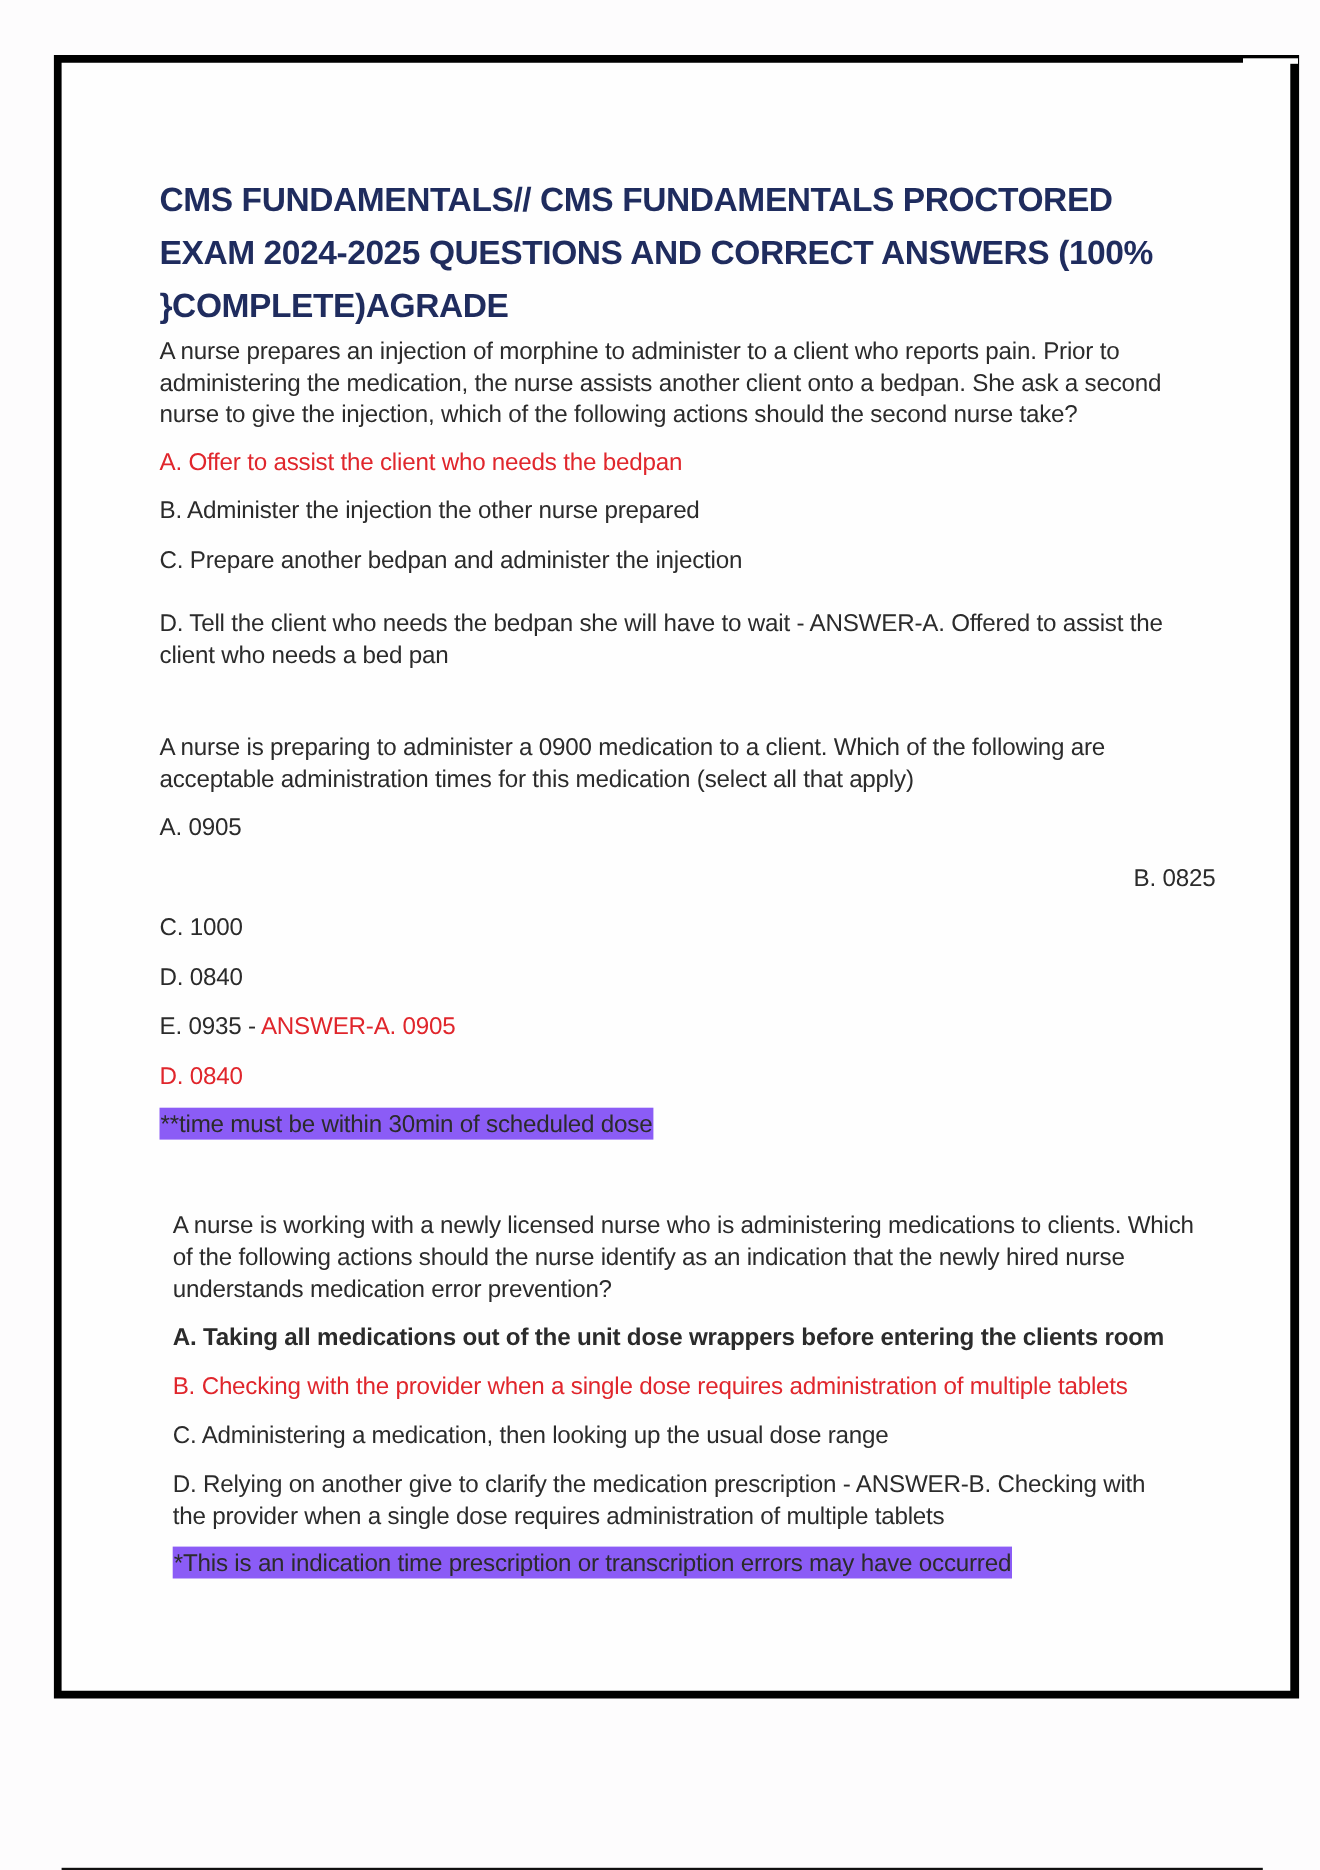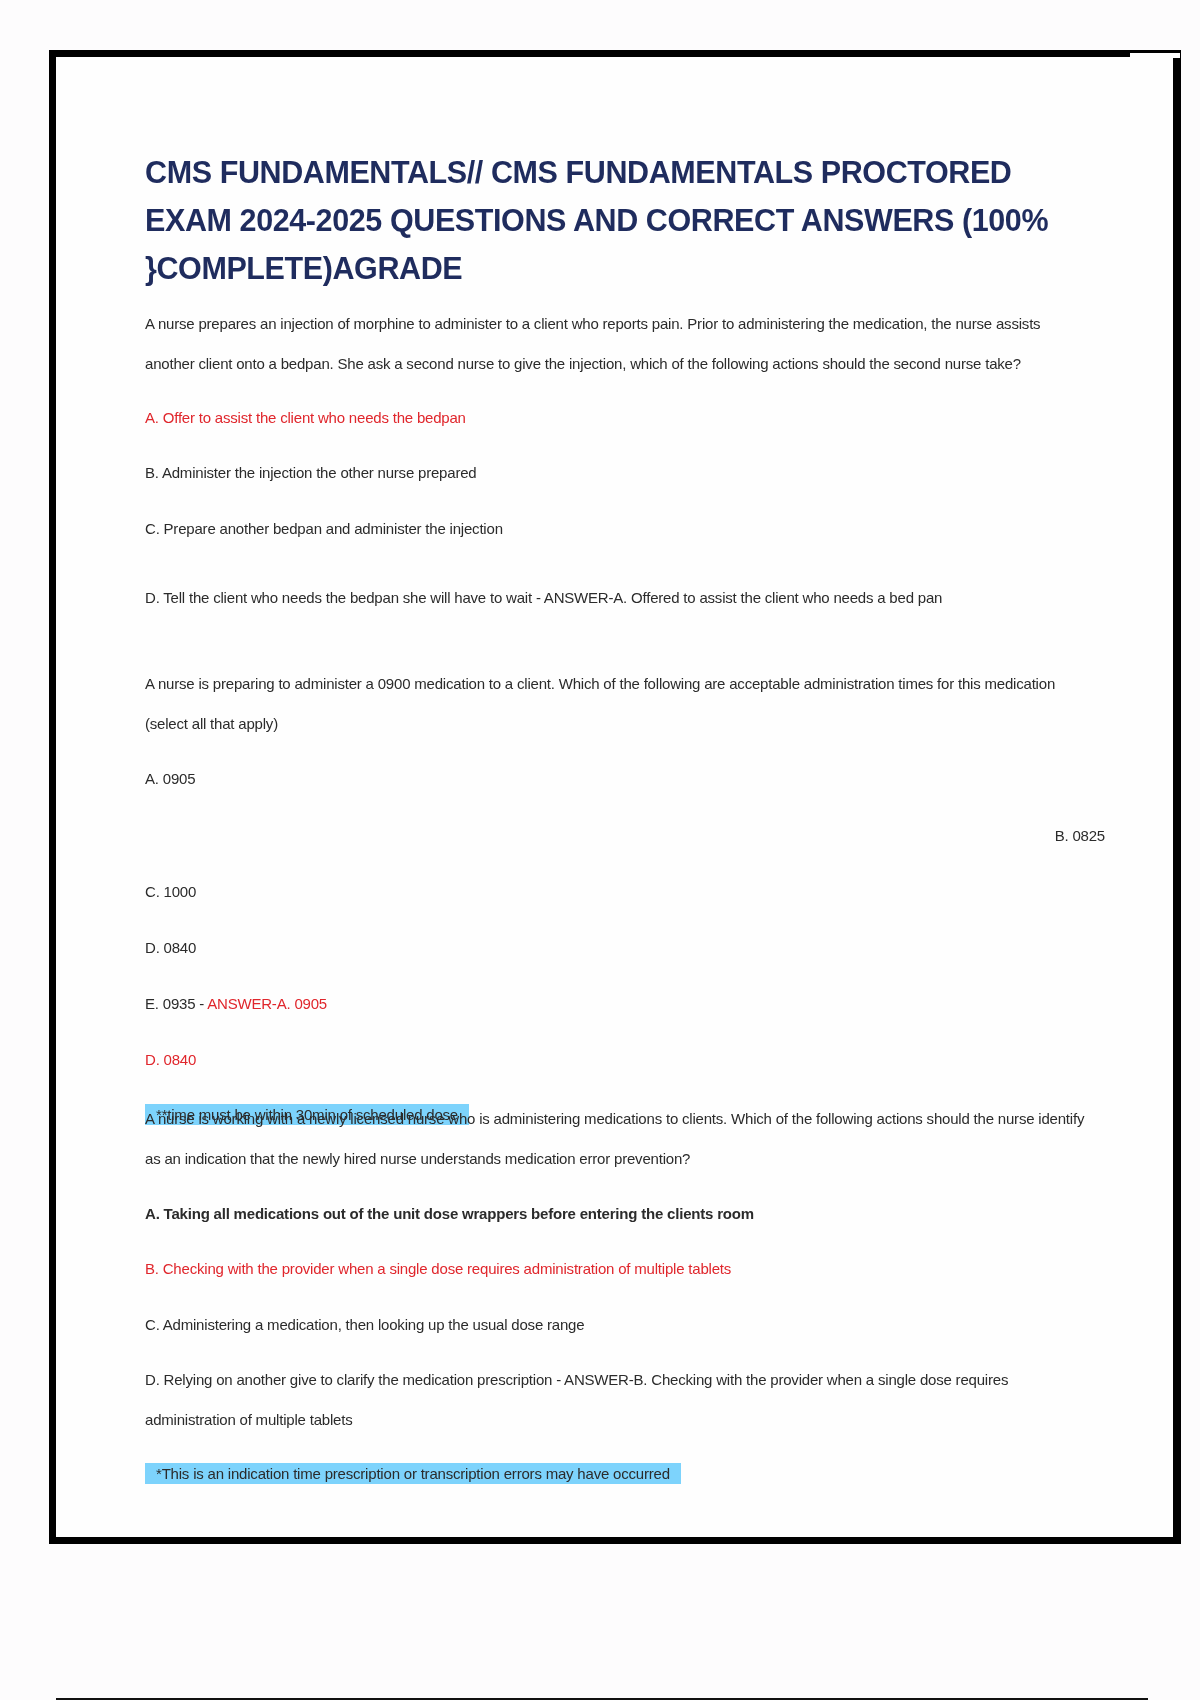--- a/index.html
+++ b/index.html
@@ -8,30 +8,30 @@
     font-family: "Liberation Sans", sans-serif; color: #2b2b2b; overflow: hidden;
   }
   .page-frame {
     position: absolute; left: 49px; top: 50px; width: 1132px; height: 1494px;
     border: 7px solid #000; border-right-width: 8px; box-sizing: border-box; background: #fefefe;
   }
   .top-rule-notch {
     position: absolute; left: 1130px; top: 53px; width: 50px; height: 5px; background:#fefefe;
   }
   .title {
-    position: absolute; left: 145px; top: 148px; width: 960px;
+    position: absolute; left: 145px; top: 158px; width: 960px;
     font-family: "Liberation Sans", sans-serif; font-weight: bold; font-size: 30.5px;
     line-height: 48px; color: #1f2c5e; letter-spacing: -0.4px; margin: 0;
   }
   .q-block { position: absolute; left: 145px; width: 960px; }
   .txt {
-    font-size: 15px; line-height: 40px; margin: 0; color: #2b2b2b; letter-spacing: -0.2px;
+    font-size: 22px; line-height: 29px; margin: 0; color: #2b2b2b; letter-spacing: -0.2px;
   }
   .red { color: #e0262c; }
-  .hl { background: #7dd3fc; color: #2b2b2b; padding: 2px 11px; }
+  .hl { background: #8b5cf6; color: #2b2b2b; padding: 2px 1px; }
   .bottom-rule {
     position: absolute; left: 56px; top: 1698px; width: 1092px; height: 2px; background: #111;
   }
 </style>
 </head>
 <body>
 
 <div class="page-frame"></div>
 <div class="top-rule-notch"></div>
 
@@ -51,21 +51,21 @@
   <p class="txt" style="margin-top:17px;text-align:right;">B. 0825</p>
   <p class="txt" style="margin-top:16px;">C. 1000</p>
   <p class="txt" style="margin-top:16px;">D. 0840</p>
   <p class="txt" style="margin-top:16px;">
     <span>E. 0935 - </span><span class="red">ANSWER-A. 0905</span>
   </p>
   <p class="txt red" style="margin-top:16px;">D. 0840</p>
   <p class="txt" style="margin-top:15px;"><span class="hl">**time must be within 30min of scheduled dose</span></p>
 </div>
 
-<div class="q-block" style="top:1099px;">
+<div class="q-block" style="top:1099px;margin-left:12px;">
   <p class="txt" style="width:945px;">A nurse is working with a newly licensed nurse who is administering medications to clients. Which of the following actions should the nurse identify as an indication that the newly hired nurse understands medication error prevention?</p>
   <p class="txt" style="margin-top:15px;font-weight:bold;">A. Taking all medications out of the unit dose wrappers before entering the clients room</p>
   <p class="txt red" style="margin-top:15px;">B. Checking with the provider when a single dose requires administration of multiple tablets</p>
   <p class="txt" style="margin-top:16px;">C. Administering a medication, then looking up the usual dose range</p>
   <p class="txt" style="margin-top:15px; width:900px;">D. Relying on another give to clarify the medication prescription - ANSWER-B. Checking with the provider when a single dose requires administration of multiple tablets</p>
   <p class="txt" style="margin-top:14px;"><span class="hl">*This is an indication time prescription or transcription errors may have occurred</span></p>
 </div>
 
 <div class="bottom-rule"></div>
 

